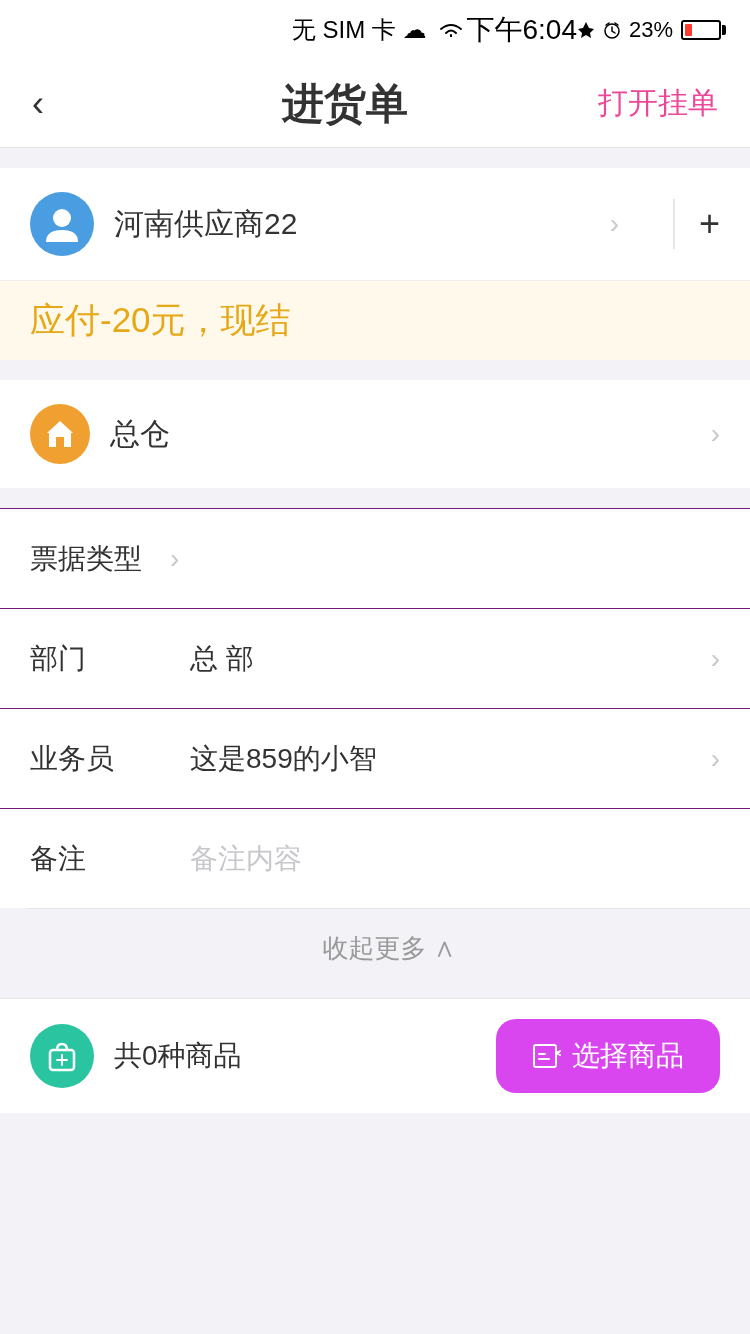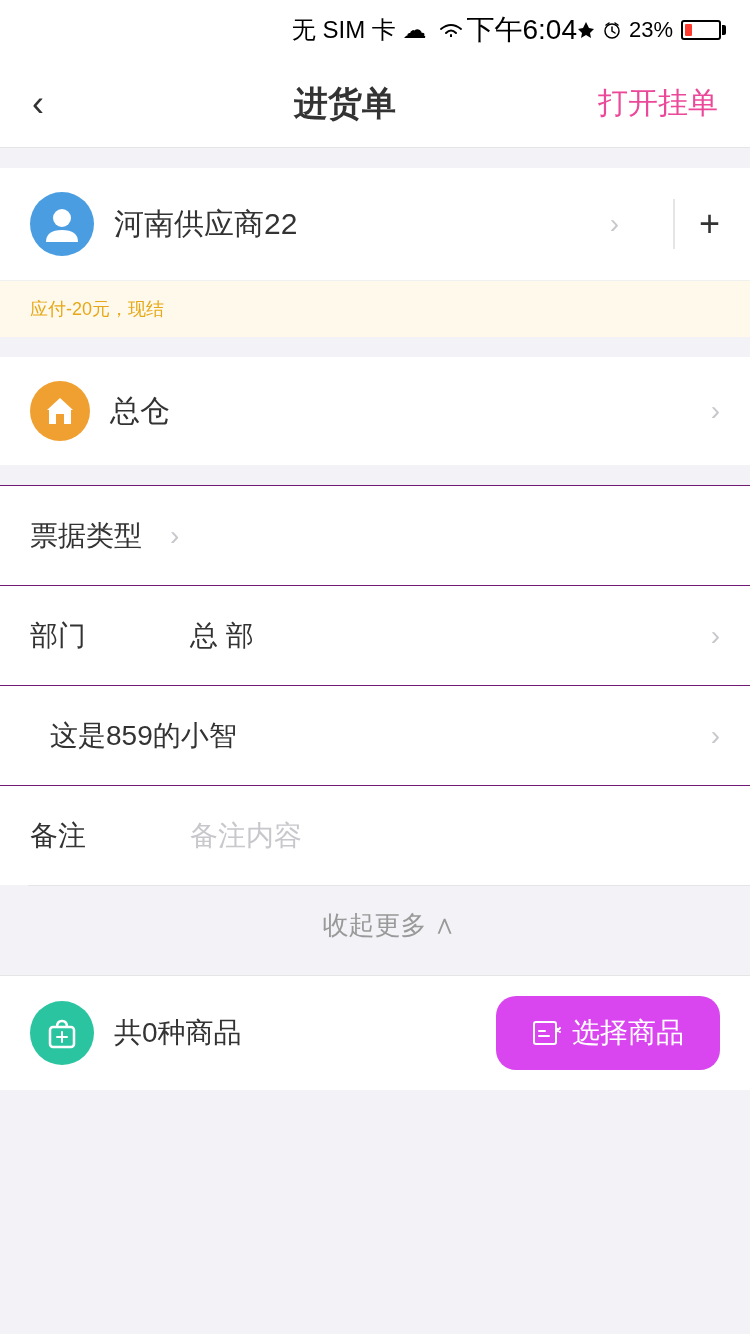--- a/index.html
+++ b/index.html
@@ -39,21 +39,21 @@
       padding: 0 32px;
       border-bottom: 1px solid #e5e5e5;
     }
     .nav-back {
       font-size: 36px;
       color: #333;
       cursor: pointer;
       width: 60px;
     }
     .nav-title {
-      font-size: 34px;
+      font-size: 42px;
       font-weight: 600;
       color: #333;
     }
     .nav-action {
       font-size: 30px;
       color: #ec4899;
       cursor: pointer;
     }
 
     
@@ -107,21 +107,21 @@
       width: 2px;
       height: 50px;
       background: #e5e5e5;
       margin: 0 24px;
     }
 
     
     .notice-row {
       background: #fff9ec;
       padding: 16px 30px;
-      font-size: 18px;
+      font-size: 35px;
       color: #e6a817;
     }
 
     
     .warehouse-row {
       display: flex;
       align-items: center;
       padding: 24px 30px;
       background: #fff;
     }
@@ -348,20 +348,21 @@
       <span class="form-chevron">›</span>
     </div>
 
     <div class="form-row">
       <span class="form-label">部门</span>
       <span class="form-value">总 部</span>
       <span class="form-chevron">›</span>
     </div>
 
     <div class="form-row">
+      <span class="form-label">业务员</span>
       <span class="form-value">这是859的小智</span>
       <span class="form-chevron">›</span>
     </div>
 
     <div class="form-row">
       <span class="form-label">备注</span>
       <span class="form-value placeholder">备注内容</span>
     </div>
 
   </div>

